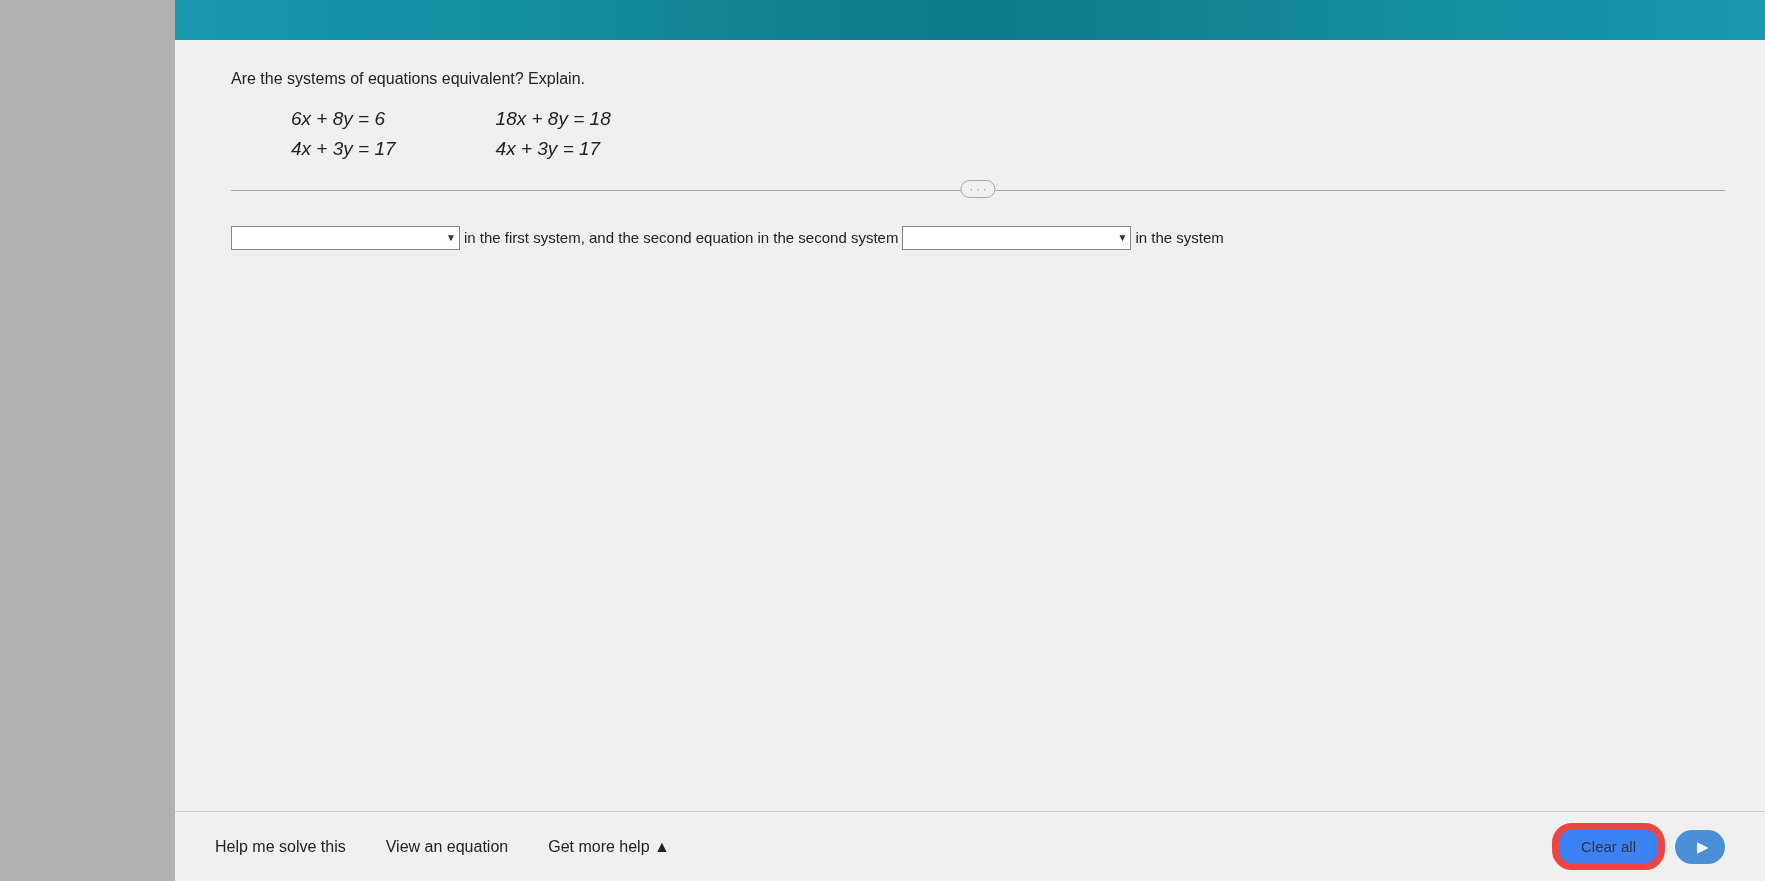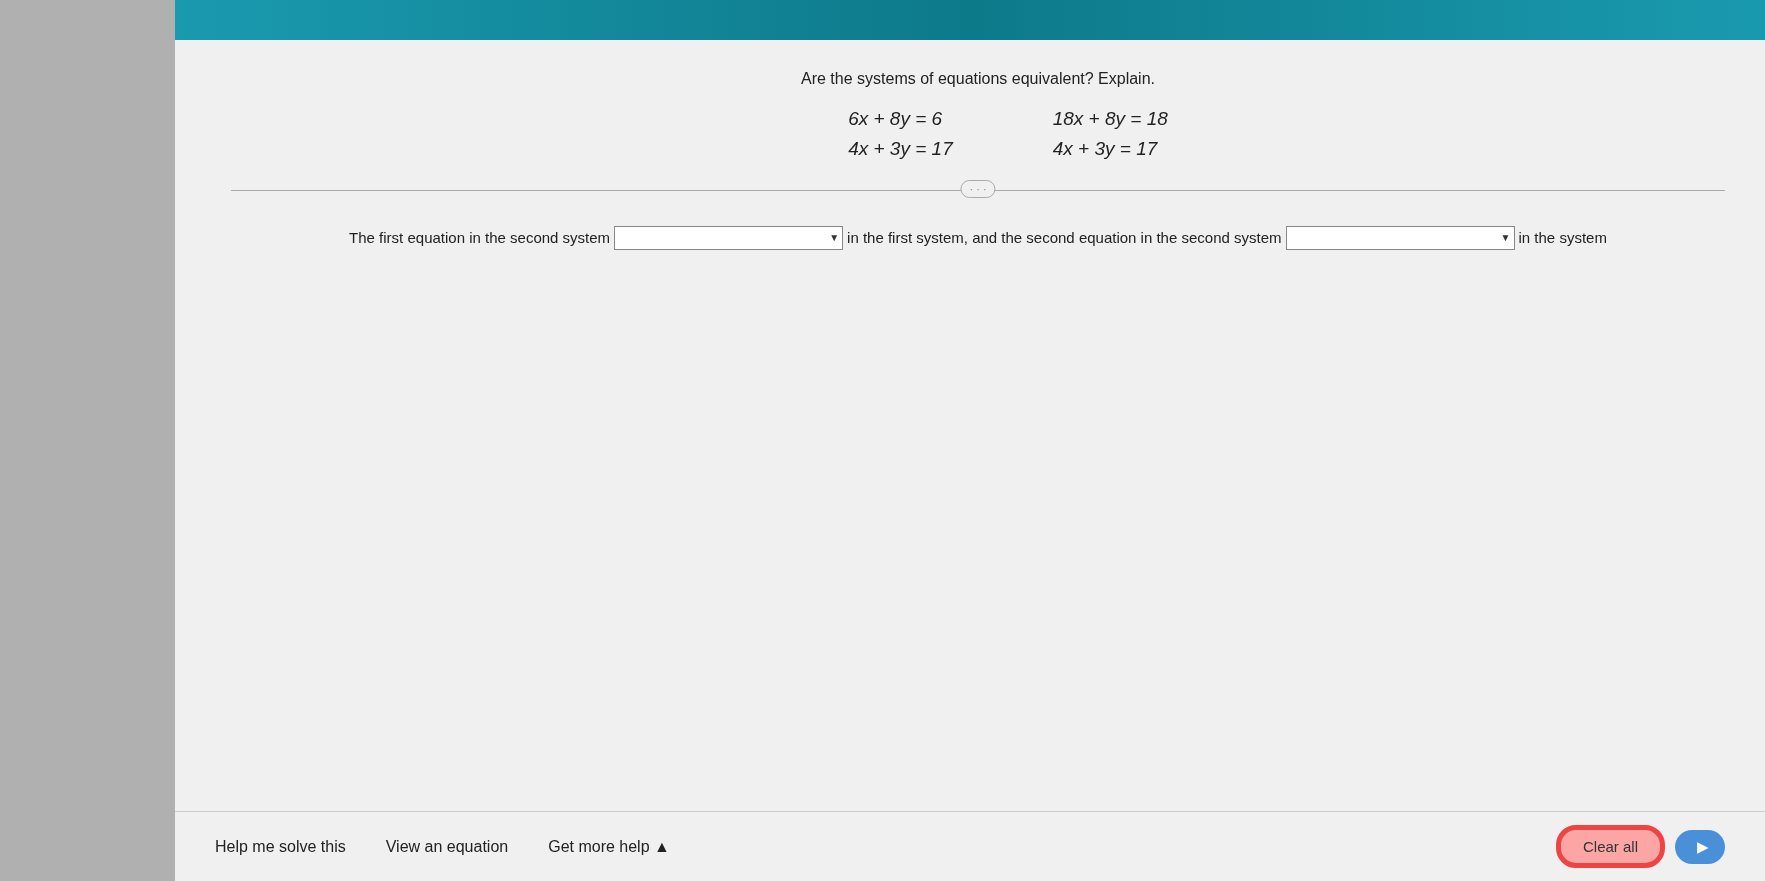--- a/index.html
+++ b/index.html
@@ -38,21 +38,20 @@
       width: 100%;
     }
 
     .content-area {
       flex: 1;
       background-color: #f0f0f0;
       padding: 30px 40px 20px 56px;
       position: relative;
       display: flex;
       flex-direction: column;
-      align-items: center;
     }
 
     .question-text {
       font-size: 16px;
       color: #222;
       margin-bottom: 20px;
     }
 
     .equations-container {
       display: flex;
@@ -168,22 +167,22 @@
       font-size: 16px;
       font-weight: normal;
       color: #222;
       cursor: pointer;
       text-decoration: none;
       margin-right: 40px;
     }
 
     .clear-all-btn {
       margin-left: auto;
-      background-color: #fca5a5;
-      border: 5px solid #ef4444;
+      background-color: #3b82f6;
+      border: 7px solid #ef4444;
       border-radius: 20px;
       padding: 8px 22px;
       font-size: 15px;
       color: #333;
       cursor: pointer;
     }
 
     .next-btn {
       background-color: #4a90d9;
       border: none;
@@ -221,21 +220,20 @@
         <div class="equation">4x + 3y  =  17</div>
       </div>
     </div>
 
     <div class="divider">
       <span class="divider-dot">· · ·</span>
     </div>
 
     <div class="fill-in-section">
       <div class="fill-in-row">
-        <span>The first equation in the second system</span>
         <div class="dropdown-wrapper">
           <select class="dropdown-select dropdown-wide">
             <option value=""></option>
             <option value="is_equivalent">is equivalent to an equation</option>
             <option value="is_multiple">is a multiple of an equation</option>
             <option value="is_same">is the same as an equation</option>
             <option value="not_equivalent">is not equivalent to any equation</option>
           </select>
         </div>
         <span>in the first system, and the second equation in the second system</span>

